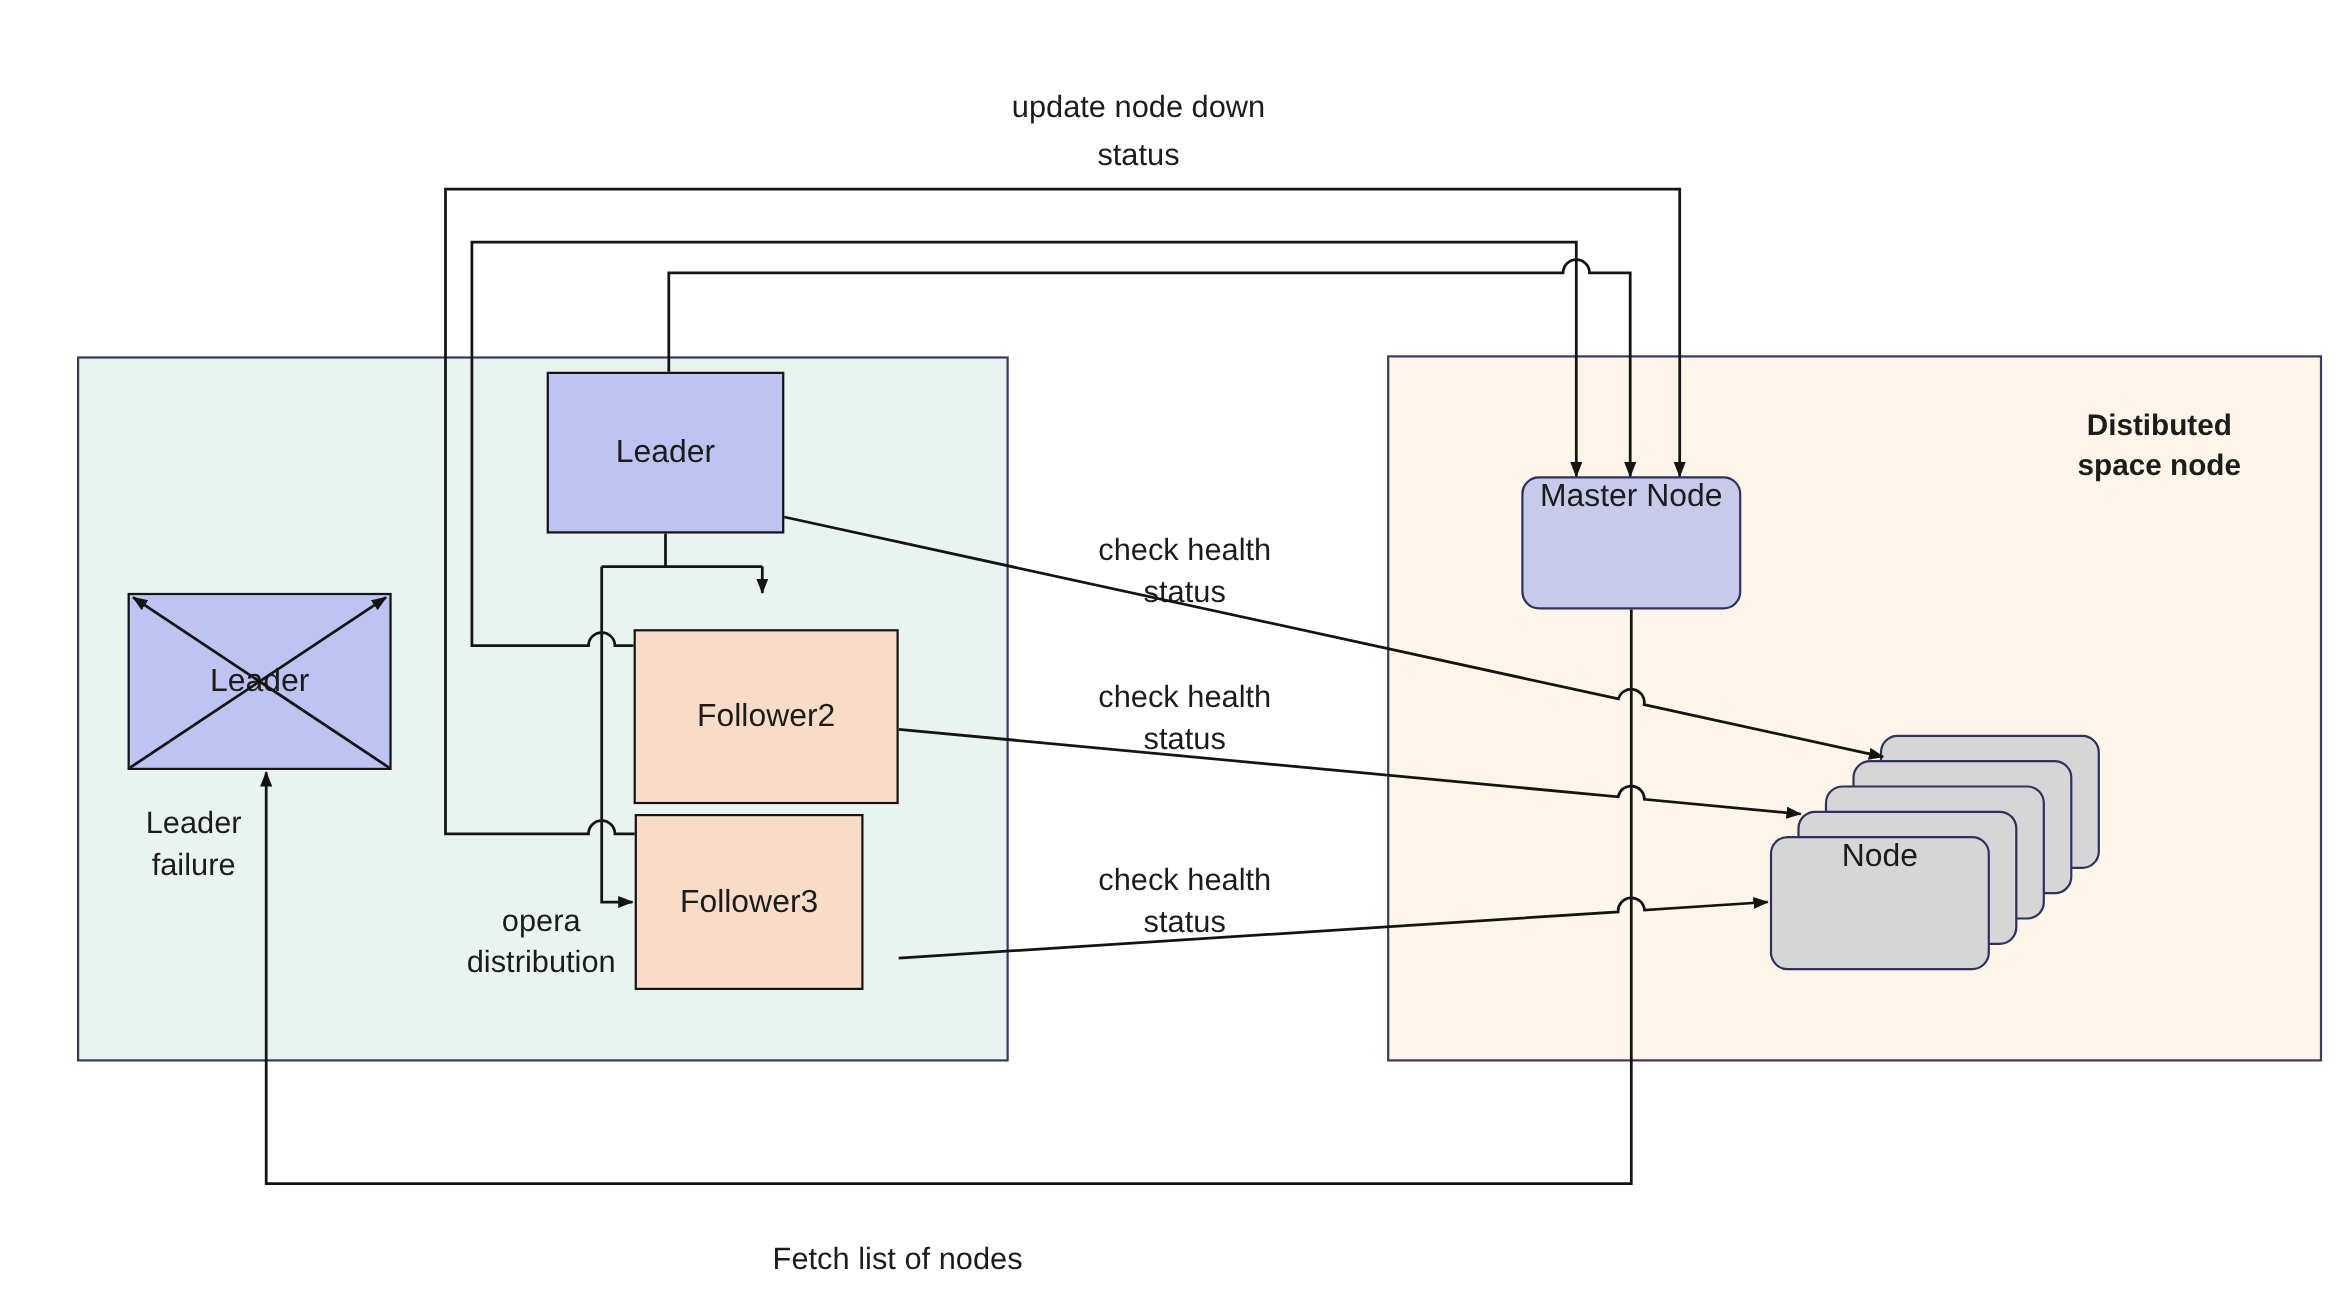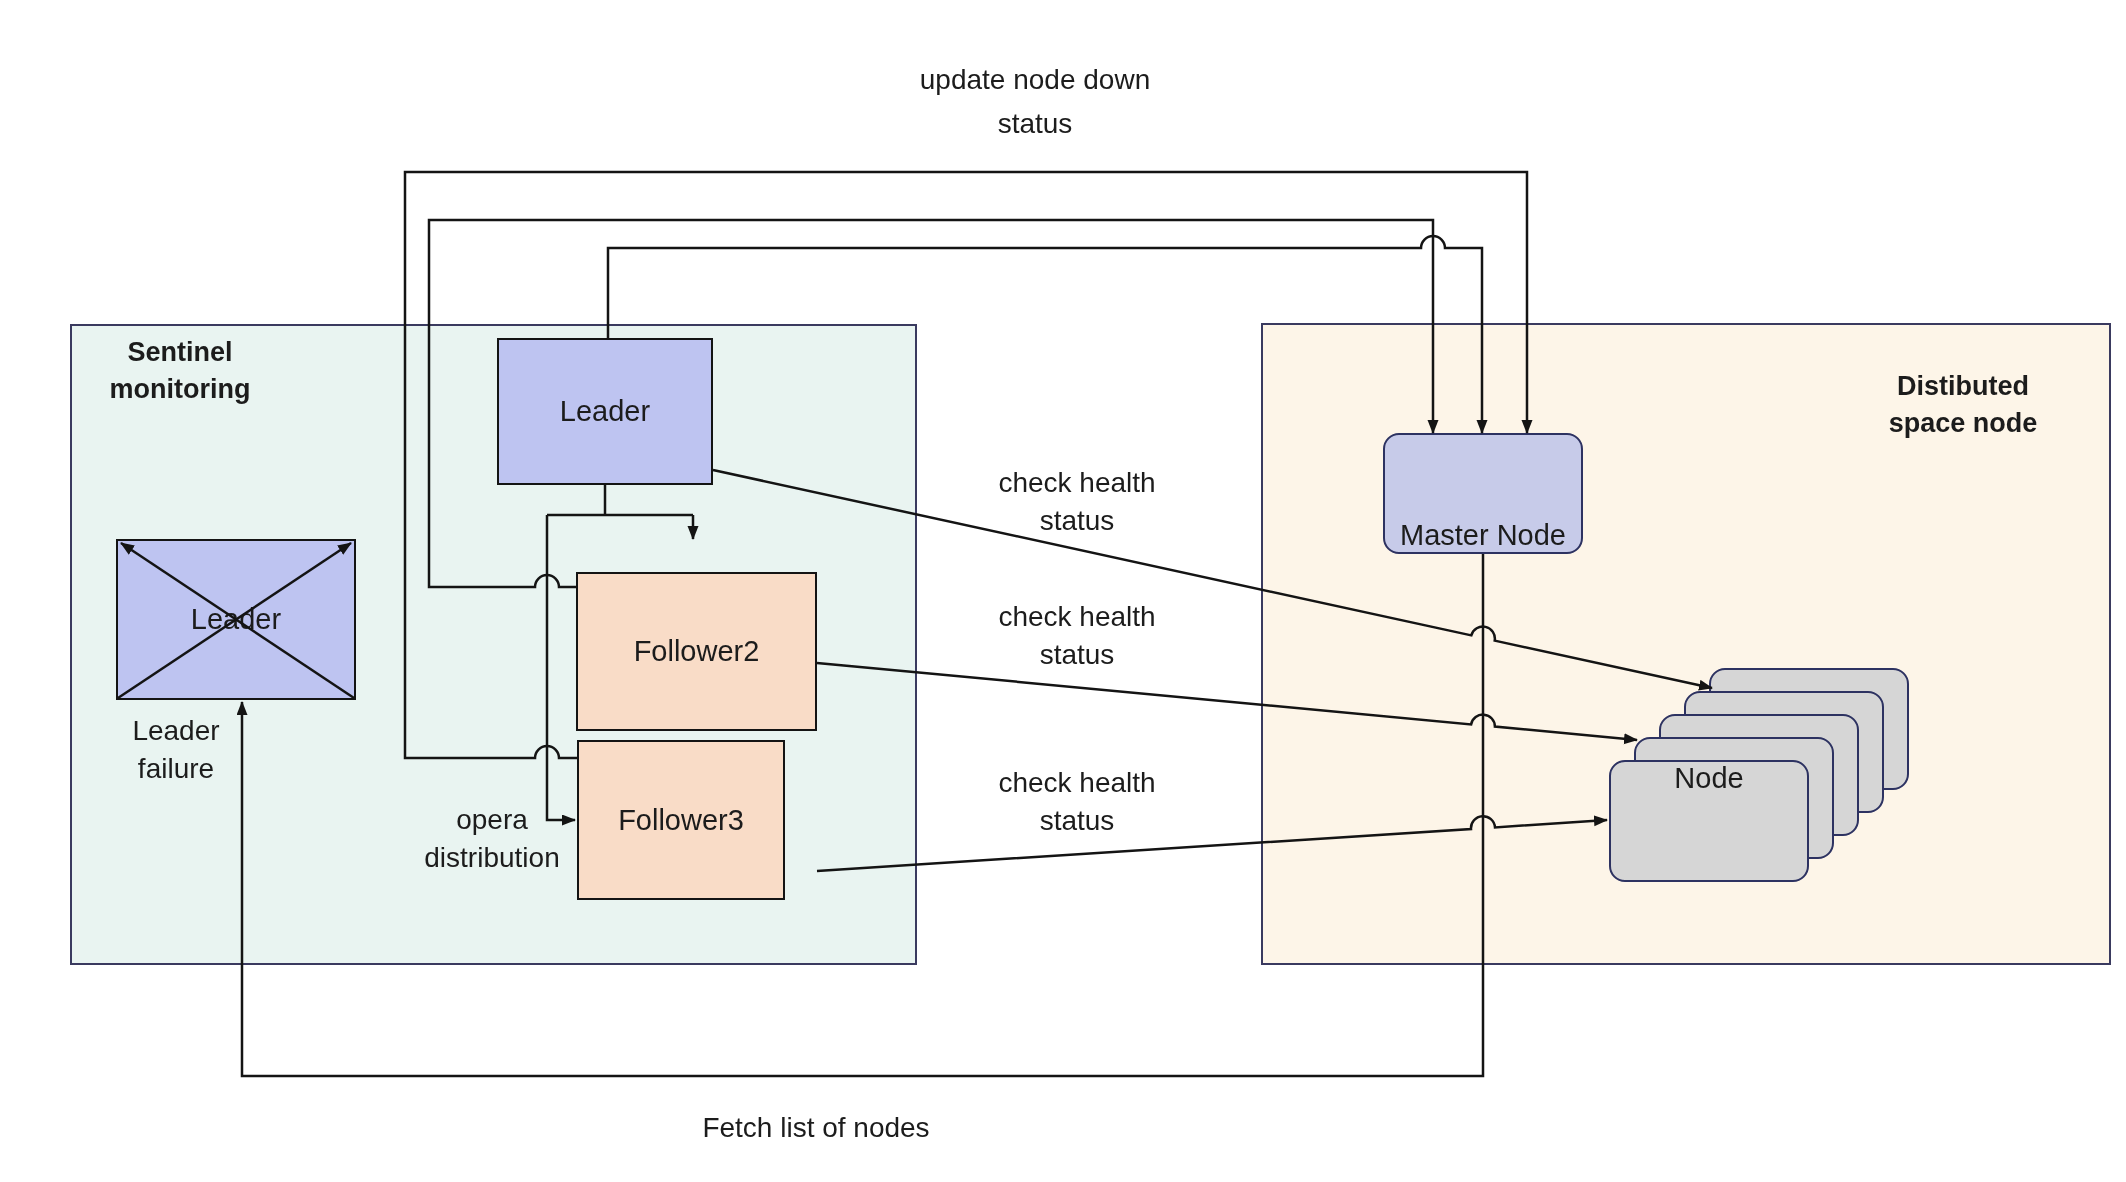--- a/index.html
+++ b/index.html
@@ -4,43 +4,39 @@
 <style>
   html,body{margin:0;padding:0;background:#ffffff;}
   #canvas{
     position:relative;width:2126px;height:1182px;overflow:hidden;
     font-family:"Liberation Sans", sans-serif;color:#1c1c1c;background:#ffffff;
   }
   .container-box{position:absolute;box-sizing:border-box;border:2px solid #3a3a5f;}
   .rect-node{position:absolute;box-sizing:border-box;border:2px solid #141414;
     display:flex;align-items:center;justify-content:center;font-size:29px;}
   .round-node{position:absolute;box-sizing:border-box;border:2px solid #2d3261;border-radius:16px;
-    display:flex;align-items:flex-end;justify-content:center;font-size:29px;}
+    display:flex;align-items:flex-start;justify-content:center;font-size:29px;}
   .card{position:absolute;box-sizing:border-box;border:2px solid #2d3261;border-radius:16px;
     background:#d6d6d6;display:flex;align-items:flex-start;justify-content:center;font-size:29px;}
   .edge-label{position:absolute;transform:translateX(-50%);text-align:center;
-    font-size:28px;line-height:38px;white-space:nowrap;}
+    font-size:28px;line-height:38px;white-space:nowrap;margin-top:17px;}
   .container-title{position:absolute;transform:translateX(-50%);text-align:center;
     font-size:27px;line-height:37px;font-weight:bold;white-space:nowrap;}
   .node-label{pointer-events:none;}
   svg#edges{position:absolute;left:0;top:0;}
   svg#edges path{fill:none;stroke:#141414;stroke-width:2.5px;}
 </style>
 </head>
 <body>
 
 <div id="canvas">
 
   <div class="container-box" style="left:70px;top:324px;width:847px;height:641px;background:#e9f4f1;"></div>
   <div class="container-box" style="left:1261px;top:323px;width:850px;height:642px;background:#fdf5e8;"></div>
 
-  <div class="container-title" style="left:180px;top:334px;">
-    <span>Sentinel</span><br>
-    <span>monitoring</span>
-  </div>
   <div class="container-title" style="left:1963px;top:368px;">
     <span>Distibuted</span><br>
     <span>space node</span>
   </div>
 
   <div class="rect-node" style="left:497px;top:338px;width:216px;height:147px;background:#bec4f1;">
     <span class="node-label">Leader</span>
   </div>
 
   <div class="rect-node" style="left:116px;top:539px;width:240px;height:161px;background:#bec4f1;">

